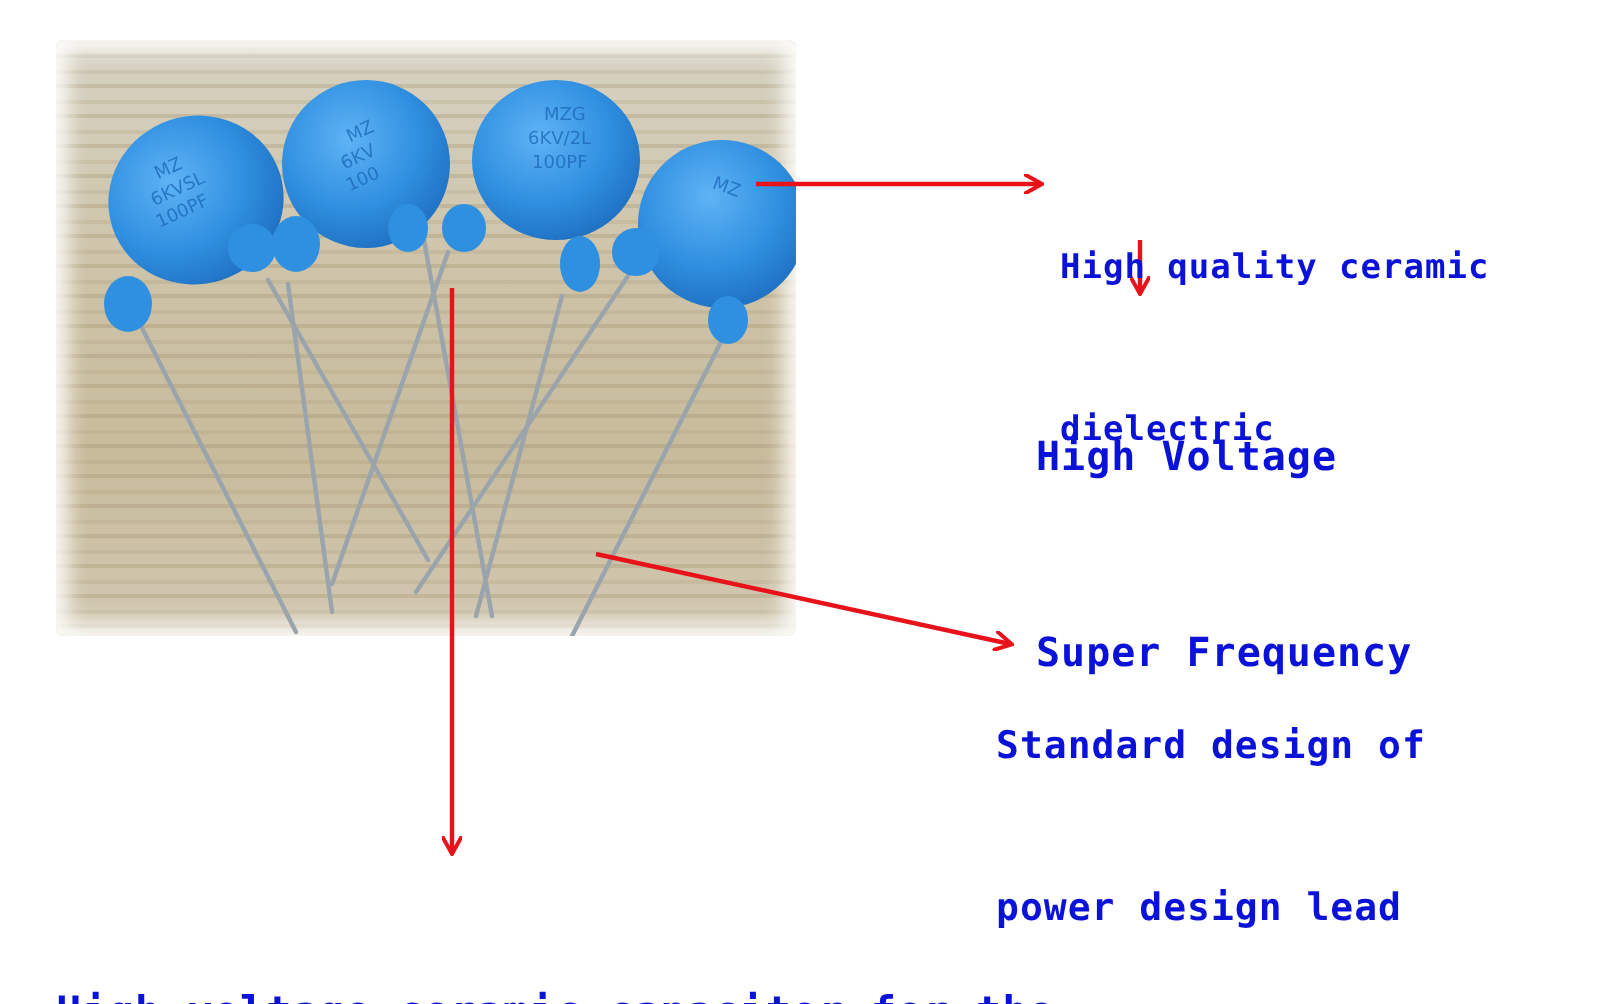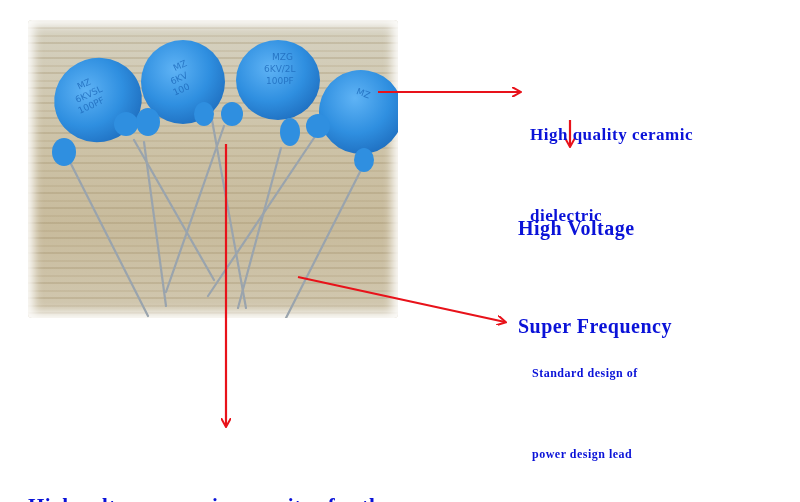--- a/index.html
+++ b/index.html
@@ -18,25 +18,25 @@
           rgba(150,130,90,0.25) 7px, rgba(150,130,90,0.25) 9px,
           rgba(255,255,255,0) 9px, rgba(255,255,255,0) 15px),
         linear-gradient(180deg, #d6d2c2 0%, #cdc3a8 40%, #c8bb9c 70%, #d2c9b2 100%);
       box-shadow: 0 0 10px 6px rgba(255,255,255,0.9) inset;
       overflow: hidden;
     }
     .photo svg { position: absolute; left: 0; top: 0; }
     .overlay { position: absolute; left: 0; top: 0; pointer-events: none; }
     .label {
       position: absolute; color: #0a12d8; font-weight: bold;
-      white-space: pre; letter-spacing: 0.5px; font-family: Liberation Serif, serif;
+      white-space: pre; letter-spacing: 0.5px;
     }
     .lbl-dielectric { left: 530px; top: 67px; font-size: 17px; line-height: 27px; }
     .lbl-features  { left: 518px; top: 147px; font-size: 20px; line-height: 32.5px; }
-    .lbl-lead      { left: 532px; top: 306px; font-size: 12px; line-height: 27px; }
+    .lbl-lead      { left: 498px; top: 306px; font-size: 19px; line-height: 27px; }
     .lbl-bottom    { left: 28px;  top: 424px; font-size: 21px; line-height: 33px; }
     .line { display: block; }
   </style>
 </head>
 <body>
 
 <div class="photo">
   <svg width="370" height="298" viewBox="0 0 370 298">
     <defs>
       <radialGradient id="capg" cx="40%" cy="35%" r="70%">

